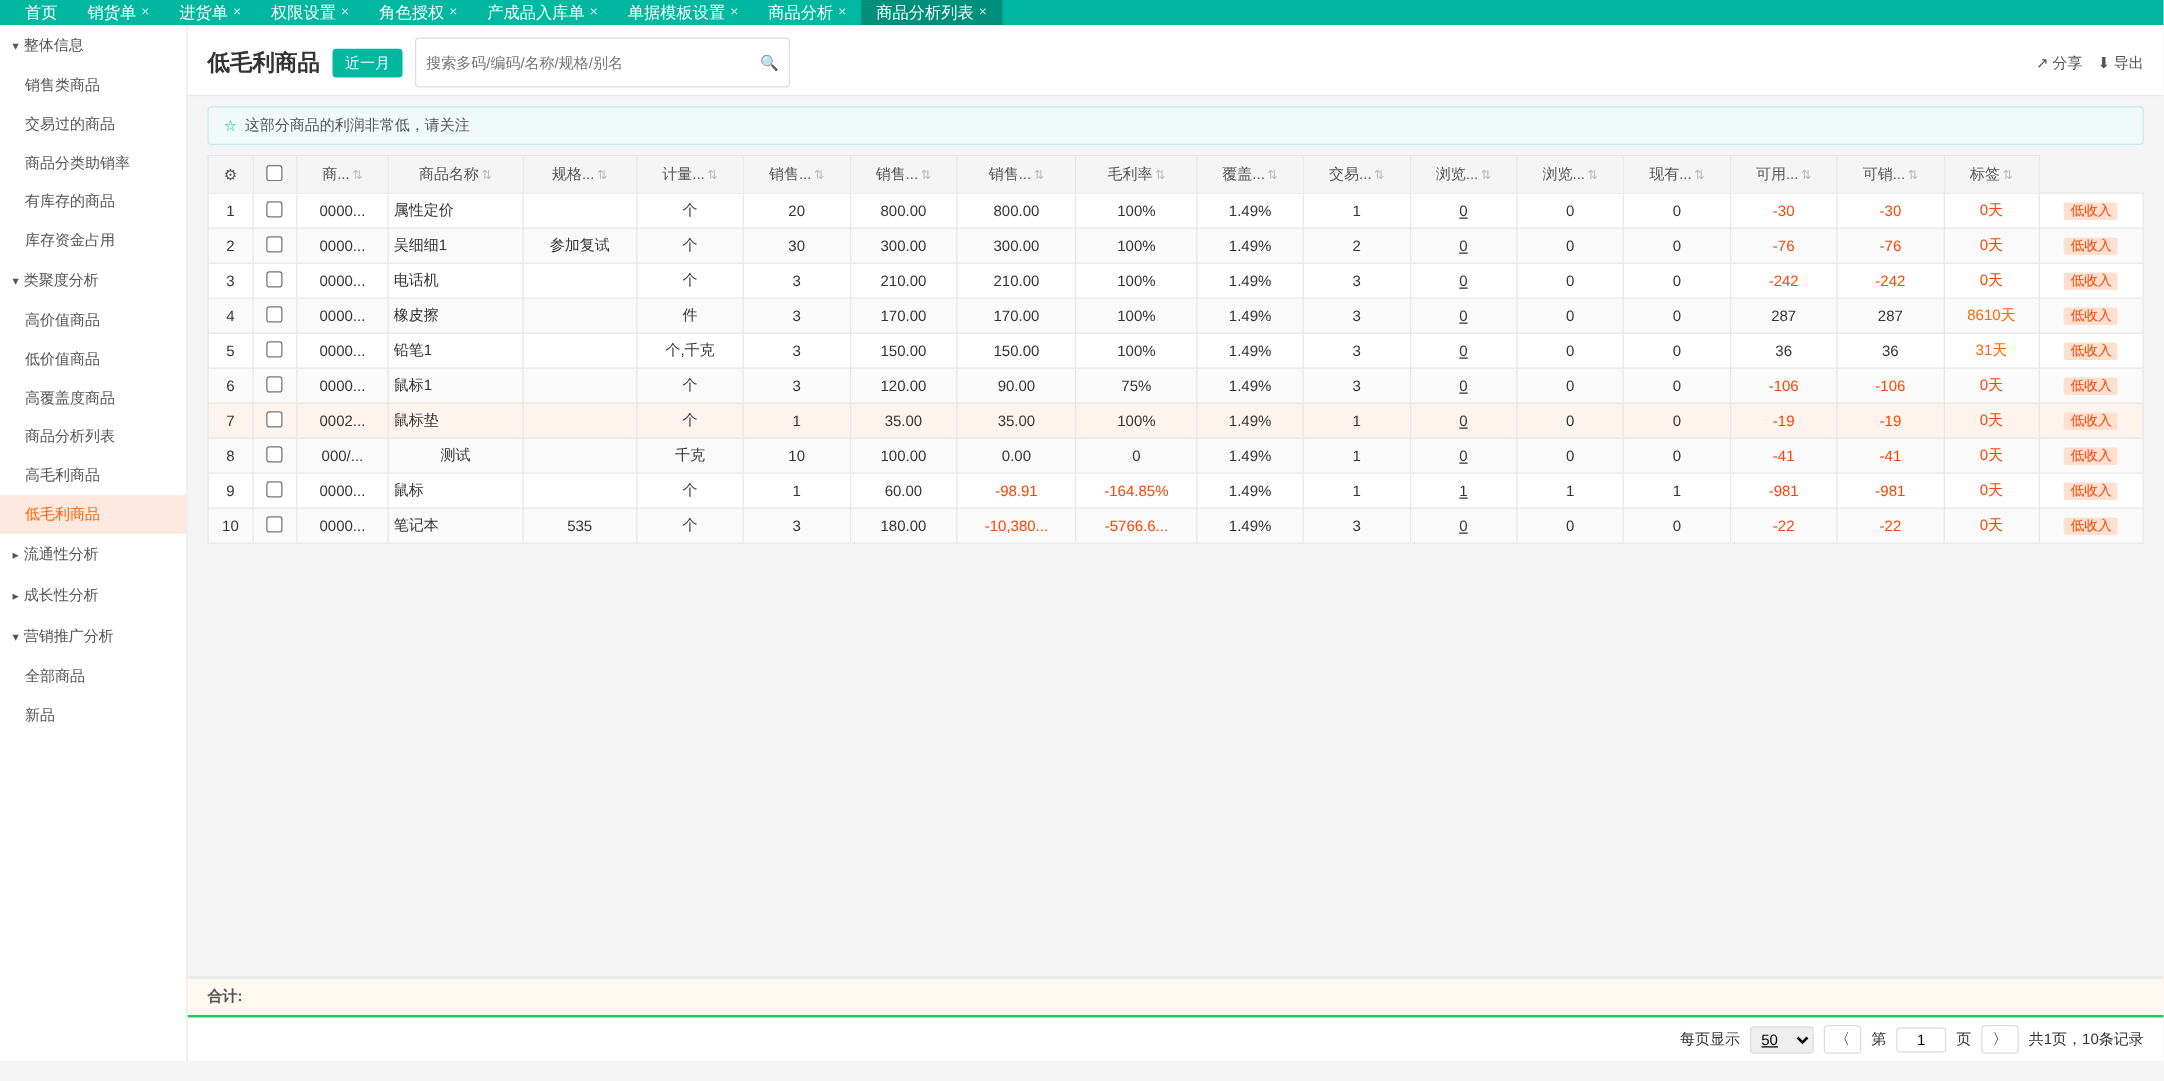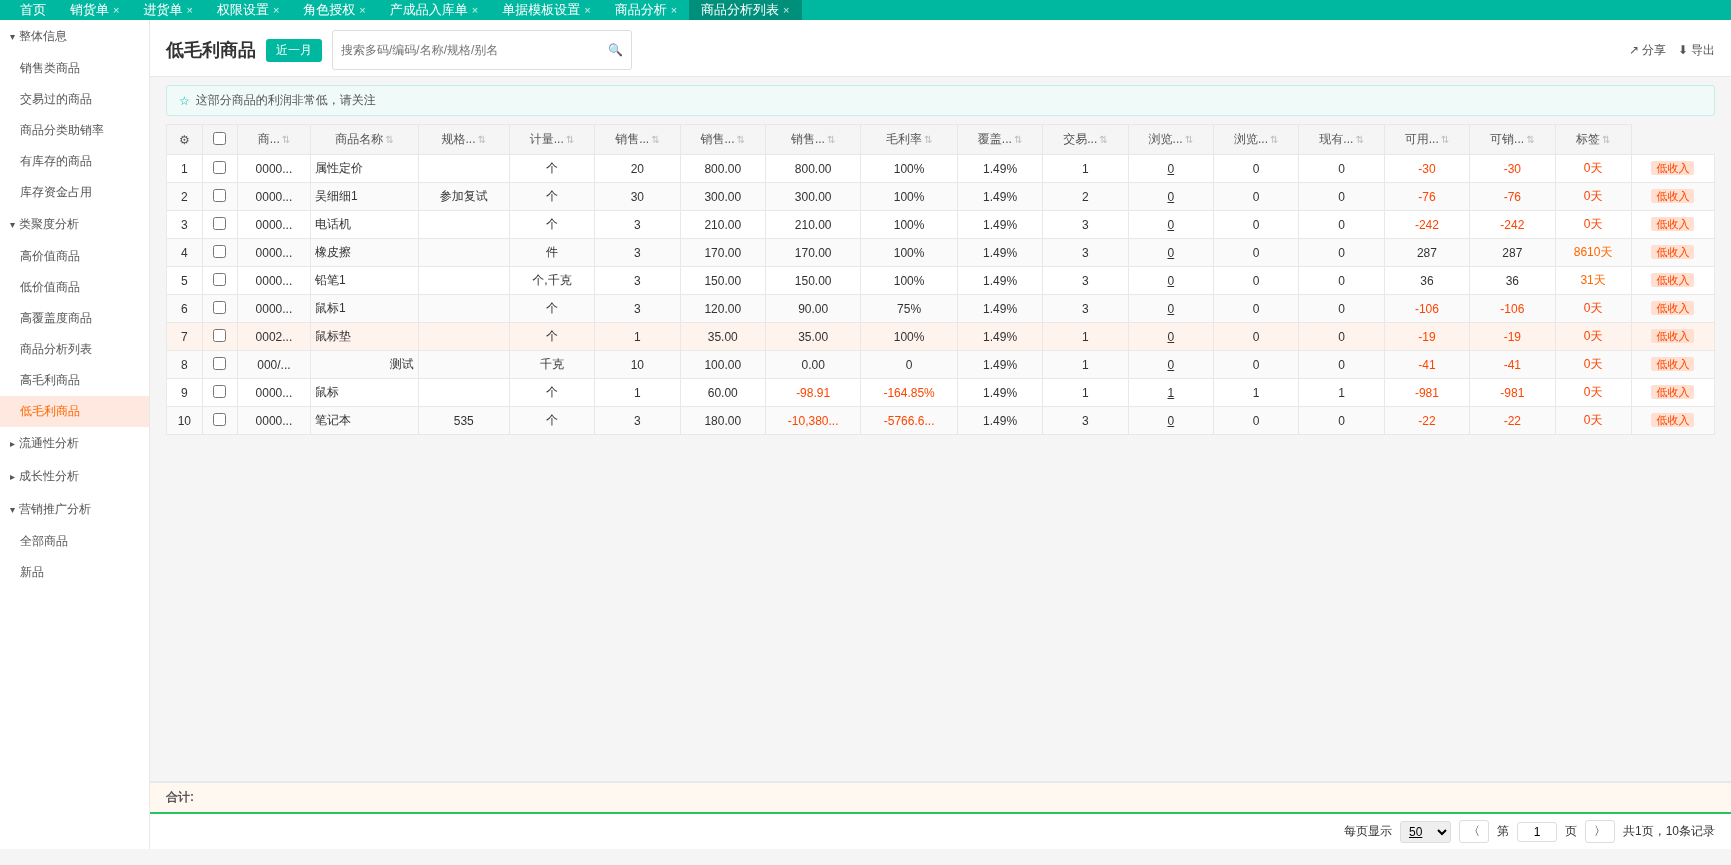--- a/index.html
+++ b/index.html
@@ -514,21 +514,21 @@
       <td>0</td>
       <td class="red-text">-19</td>
       <td class="red-text">-19</td>
       <td class="red-text">0天</td>
       <td><span class="tag-badge">低收入</span></td>
     </tr>
             <tr>
       <td>8</td>
       <td><input type="checkbox" style=""></td>
       <td>000/...</td>
-      <td style="text-align:right">测试</td>
+      <td style="text-align:center">测试</td>
       <td></td>
       <td>千克</td>
       <td>10</td>
       <td>100.00</td>
       <td class="">0.00</td>
       <td class="">0</td>
       <td>1.49%</td>
       <td>1</td>
       <td class="underline-num">0</td>
       <td>0</td>

